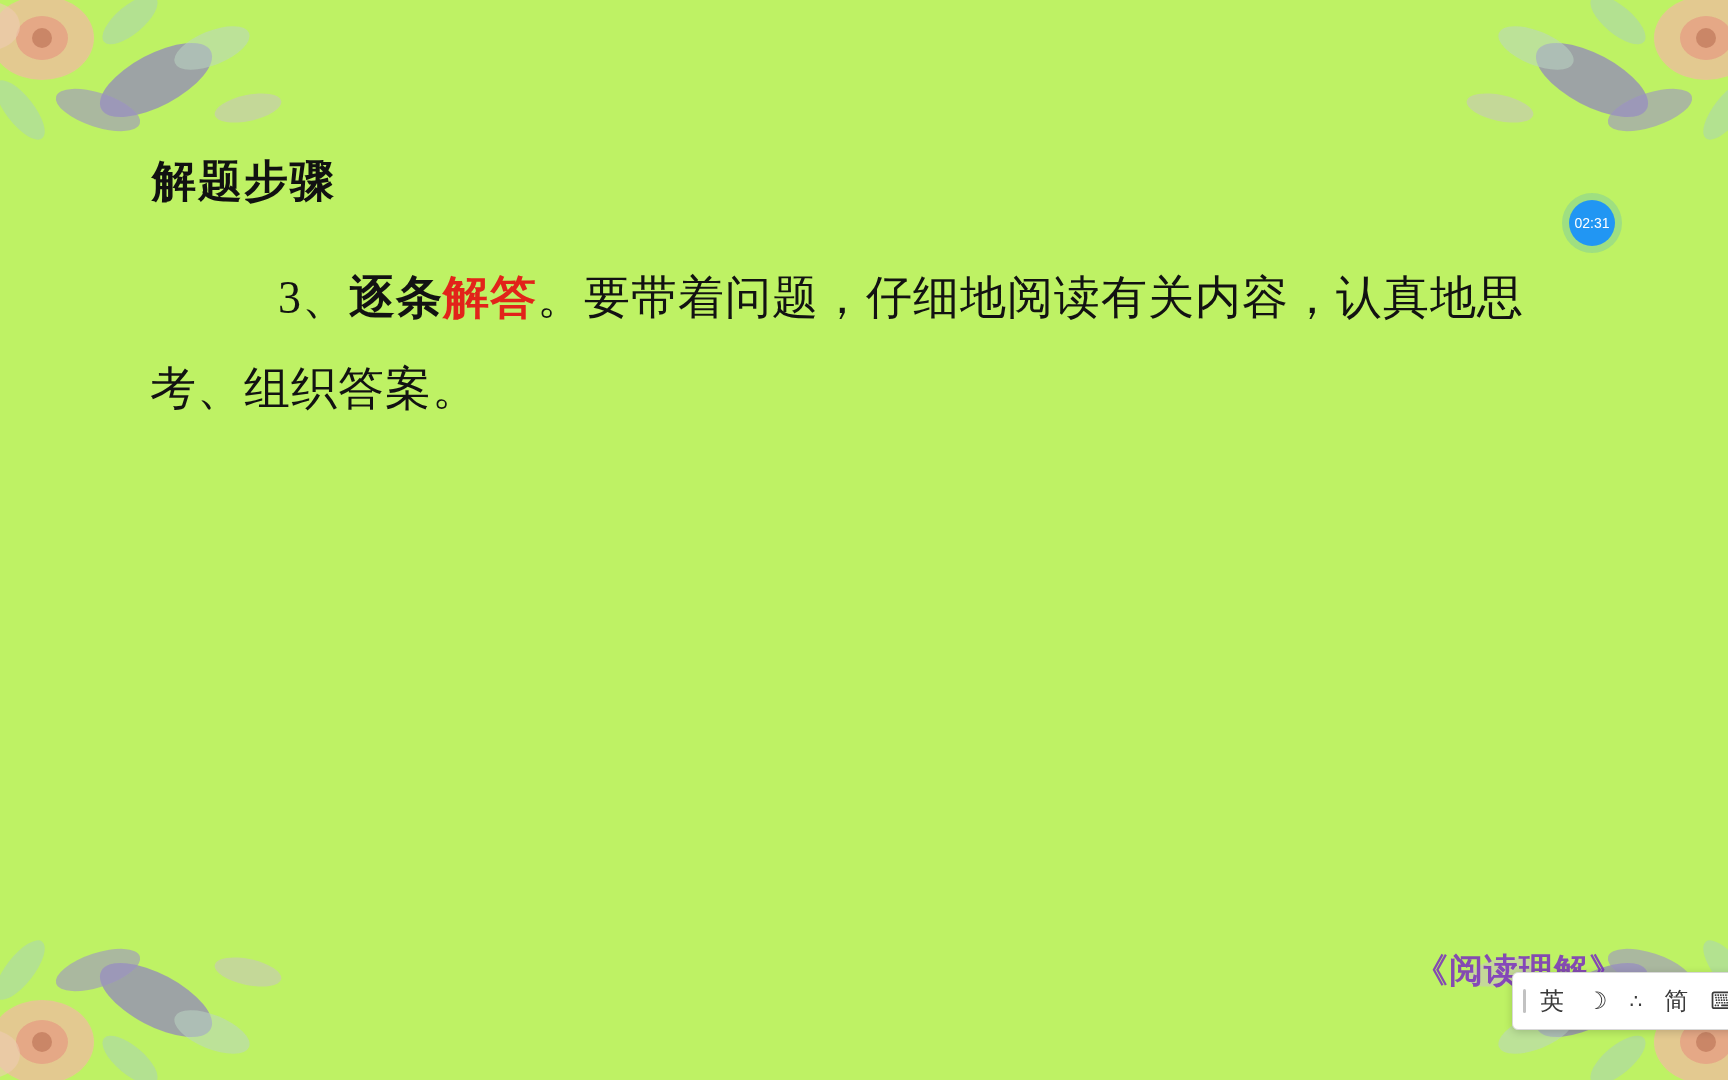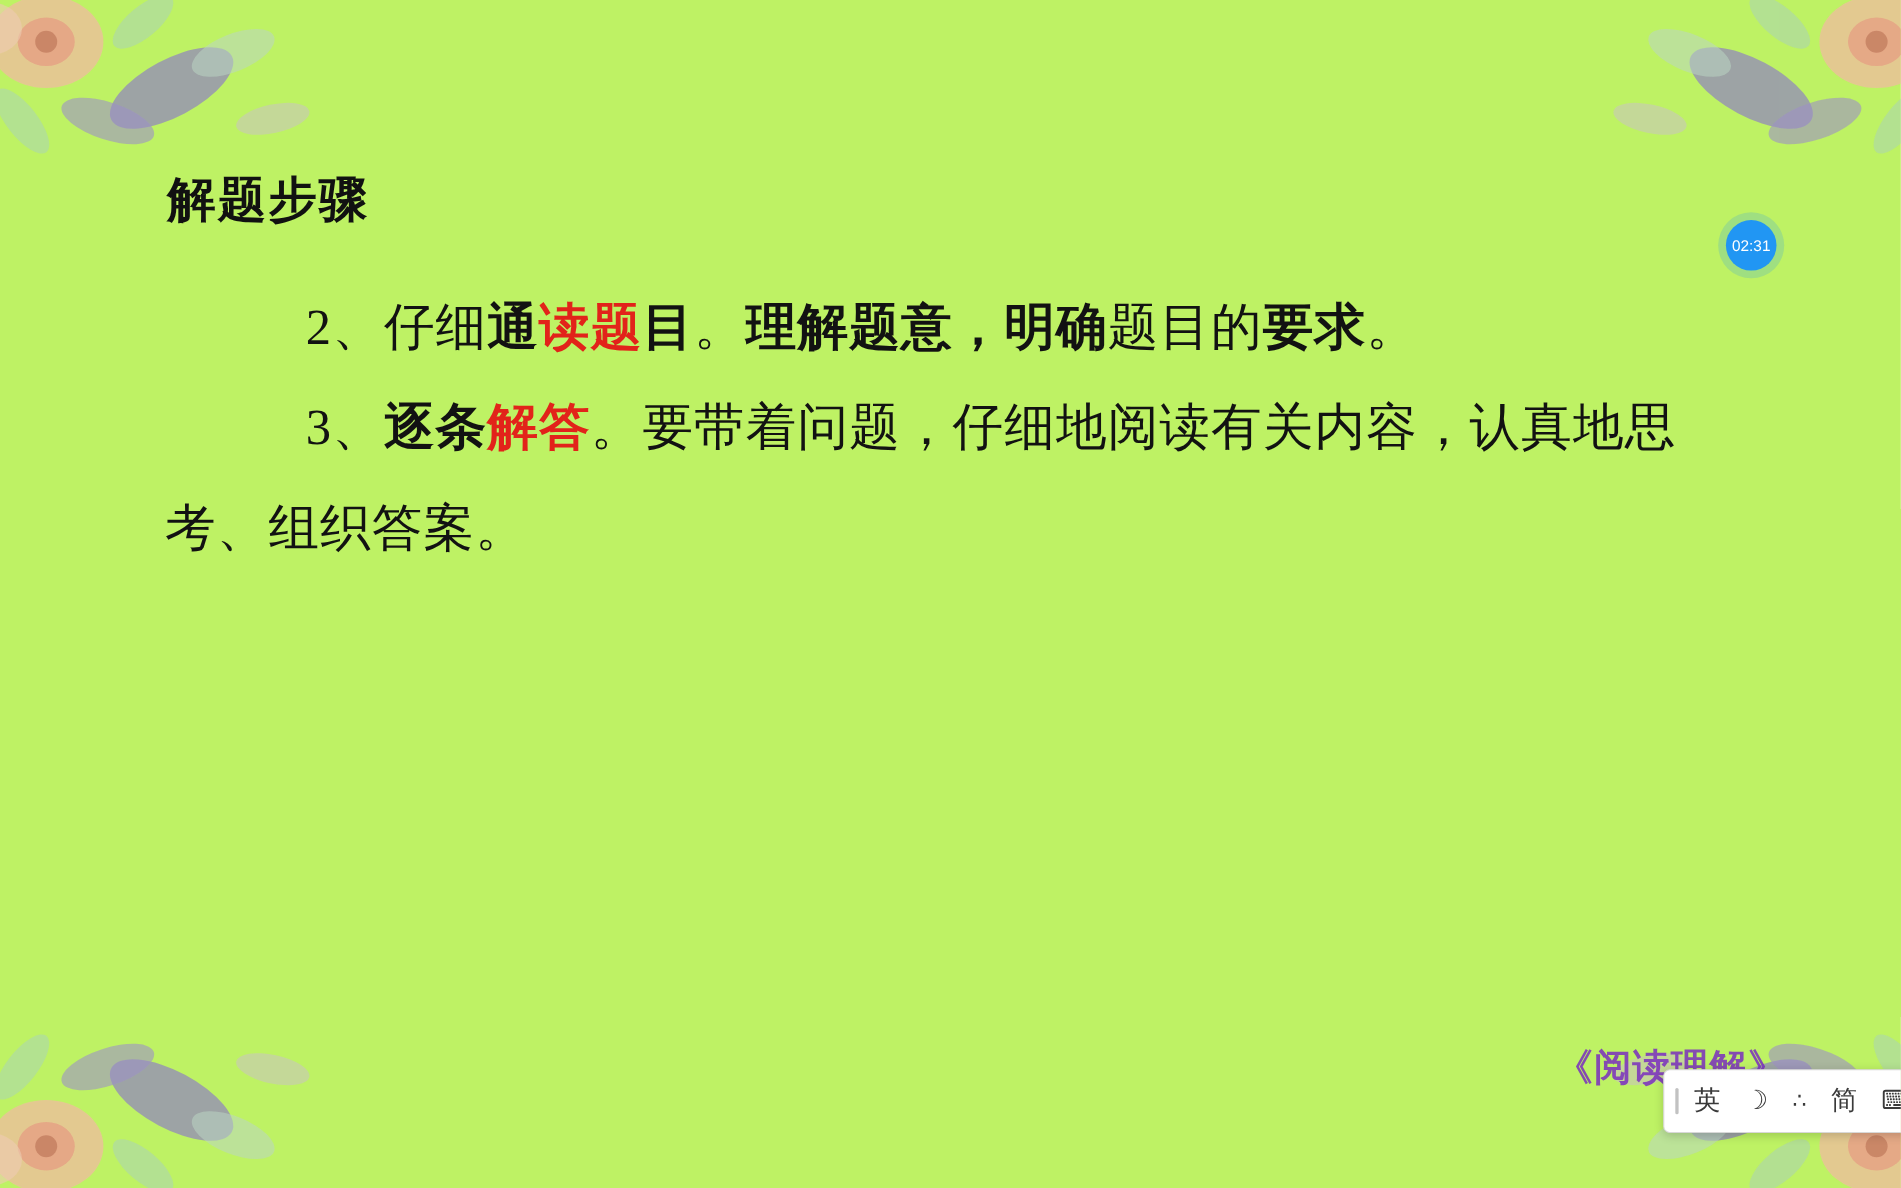--- a/index.html
+++ b/index.html
@@ -185,21 +185,20 @@
       <ellipse cx="40" cy="120" rx="36" ry="14" transform="rotate(52 40 120)" fill="#a7cfc1" opacity="0.5"></ellipse>
       <ellipse cx="268" cy="118" rx="34" ry="13" transform="rotate(-12 268 118)" fill="#cbb6de" opacity="0.45"></ellipse>
       <ellipse cx="10" cy="36" rx="30" ry="24" fill="#f0c9b7" opacity="0.6"></ellipse>
       <ellipse cx="150" cy="30" rx="34" ry="14" transform="rotate(-40 150 30)" fill="#a8cec3" opacity="0.5"></ellipse>
     </g>
   </svg>
 
   <div class="title">解题步骤</div>
 
   <div class="body-block" id="steps-list">
-      <div class="line indent"><span>2、</span><span>仔细</span><span class="b">通</span><span class="red">读题</span><span class="b">目</span><span>。</span><span class="b">理解题意，</span><span class="b">明确</span><span>题目的</span><span class="b">要求</span><span>。</span></div>
       <div class="line indent wrap" style="padding-left: 0px; text-indent: 128px;"><span>3、</span><span class="b">逐条</span><span class="red">解答</span><span>。要带着问题，仔细地阅读有关内容，认真地思考、组织答案。</span></div>
     </div>
 
   <div class="timer">
     <span>02:31</span>
   </div>
 
   <div class="watermark">《阅读理解》</div>
 
   <div class="ime" id="ime-bar">

